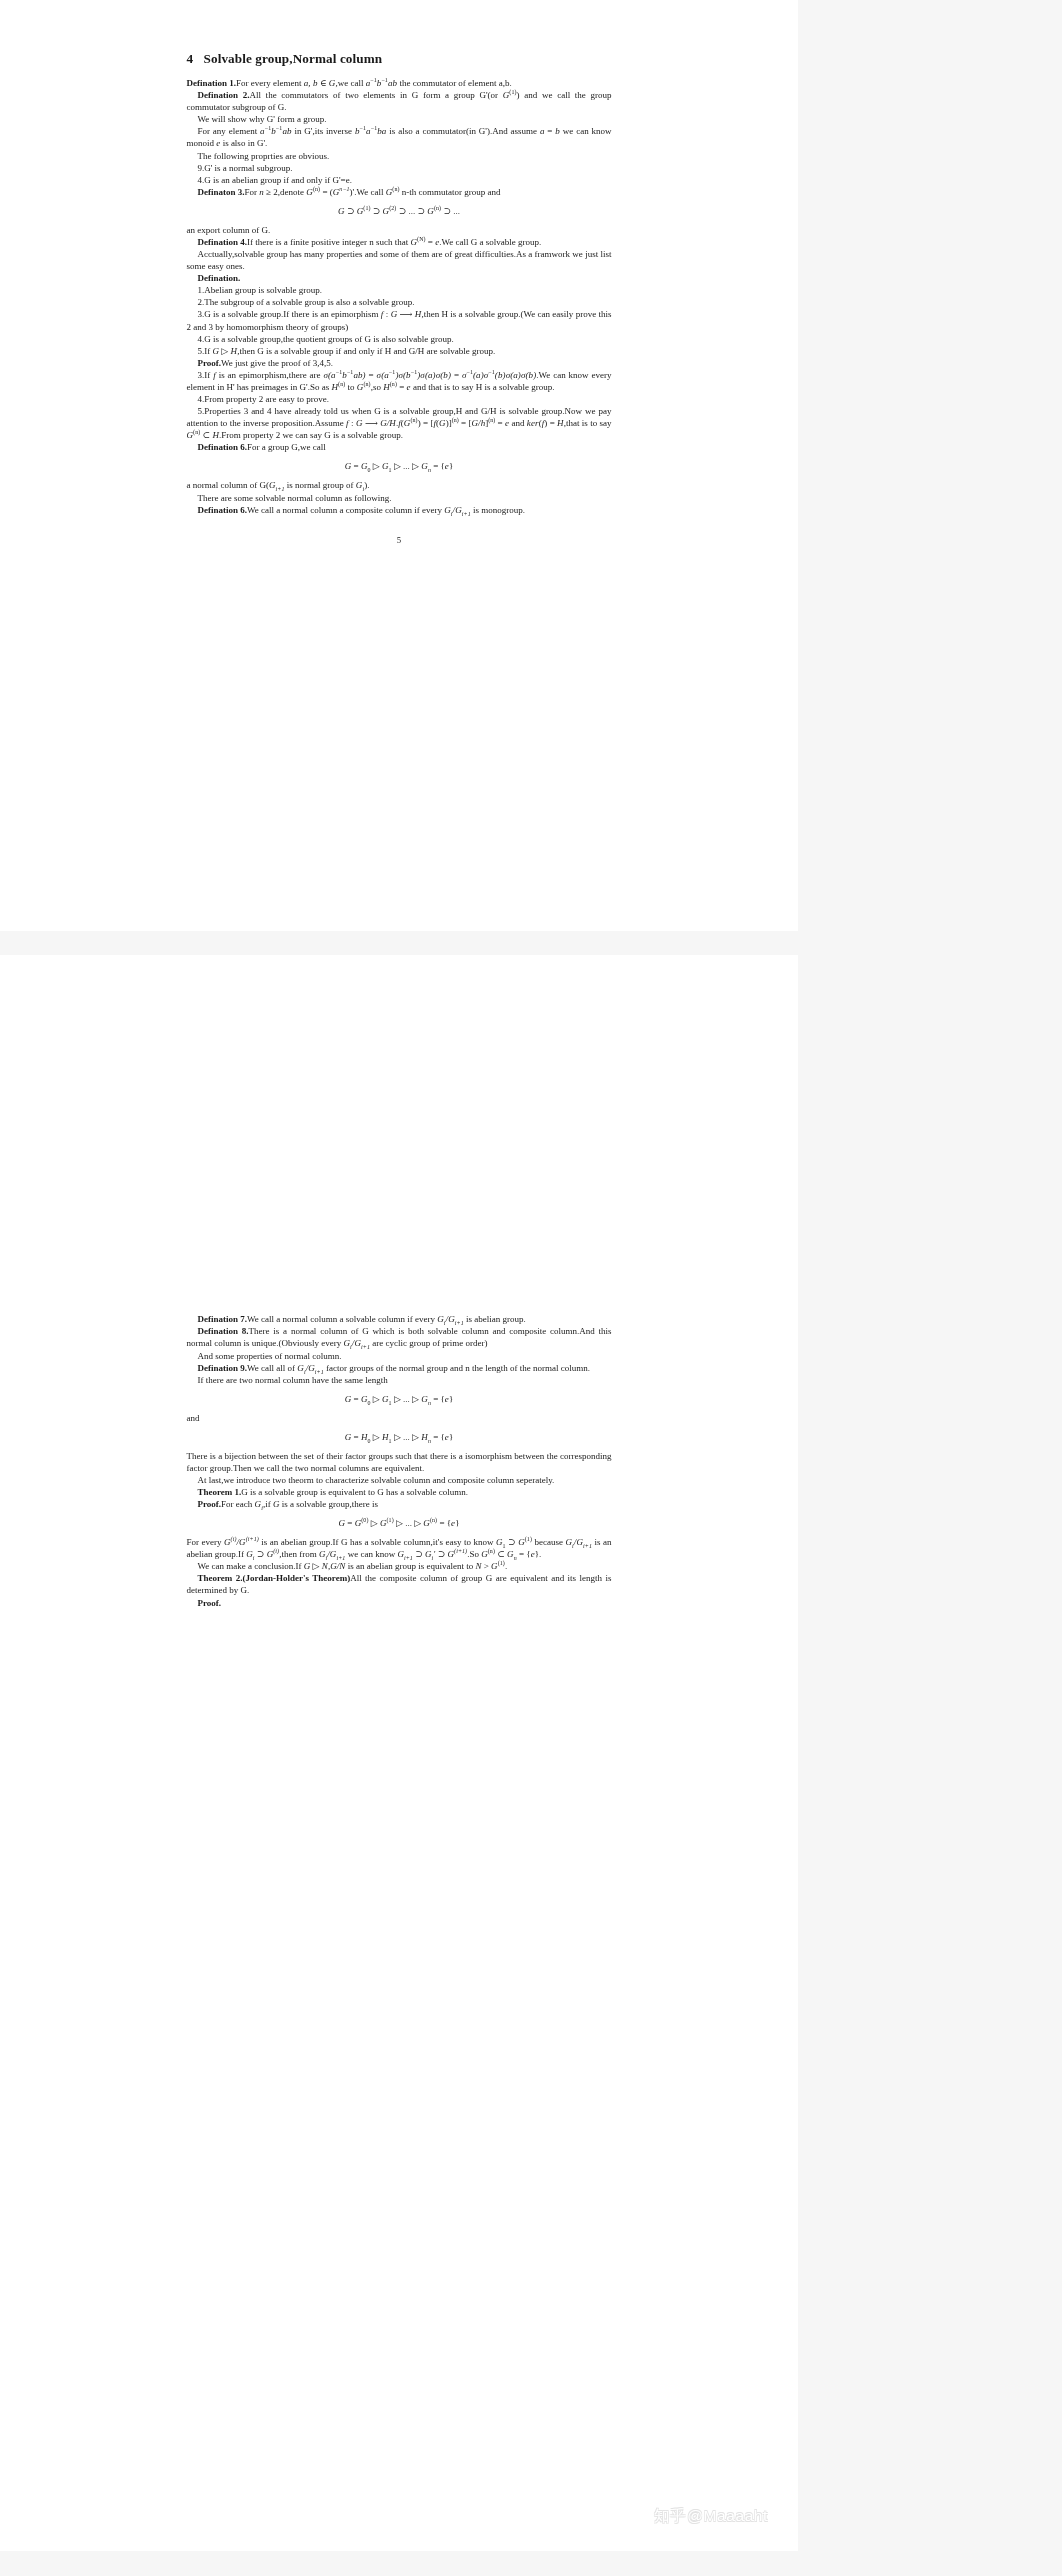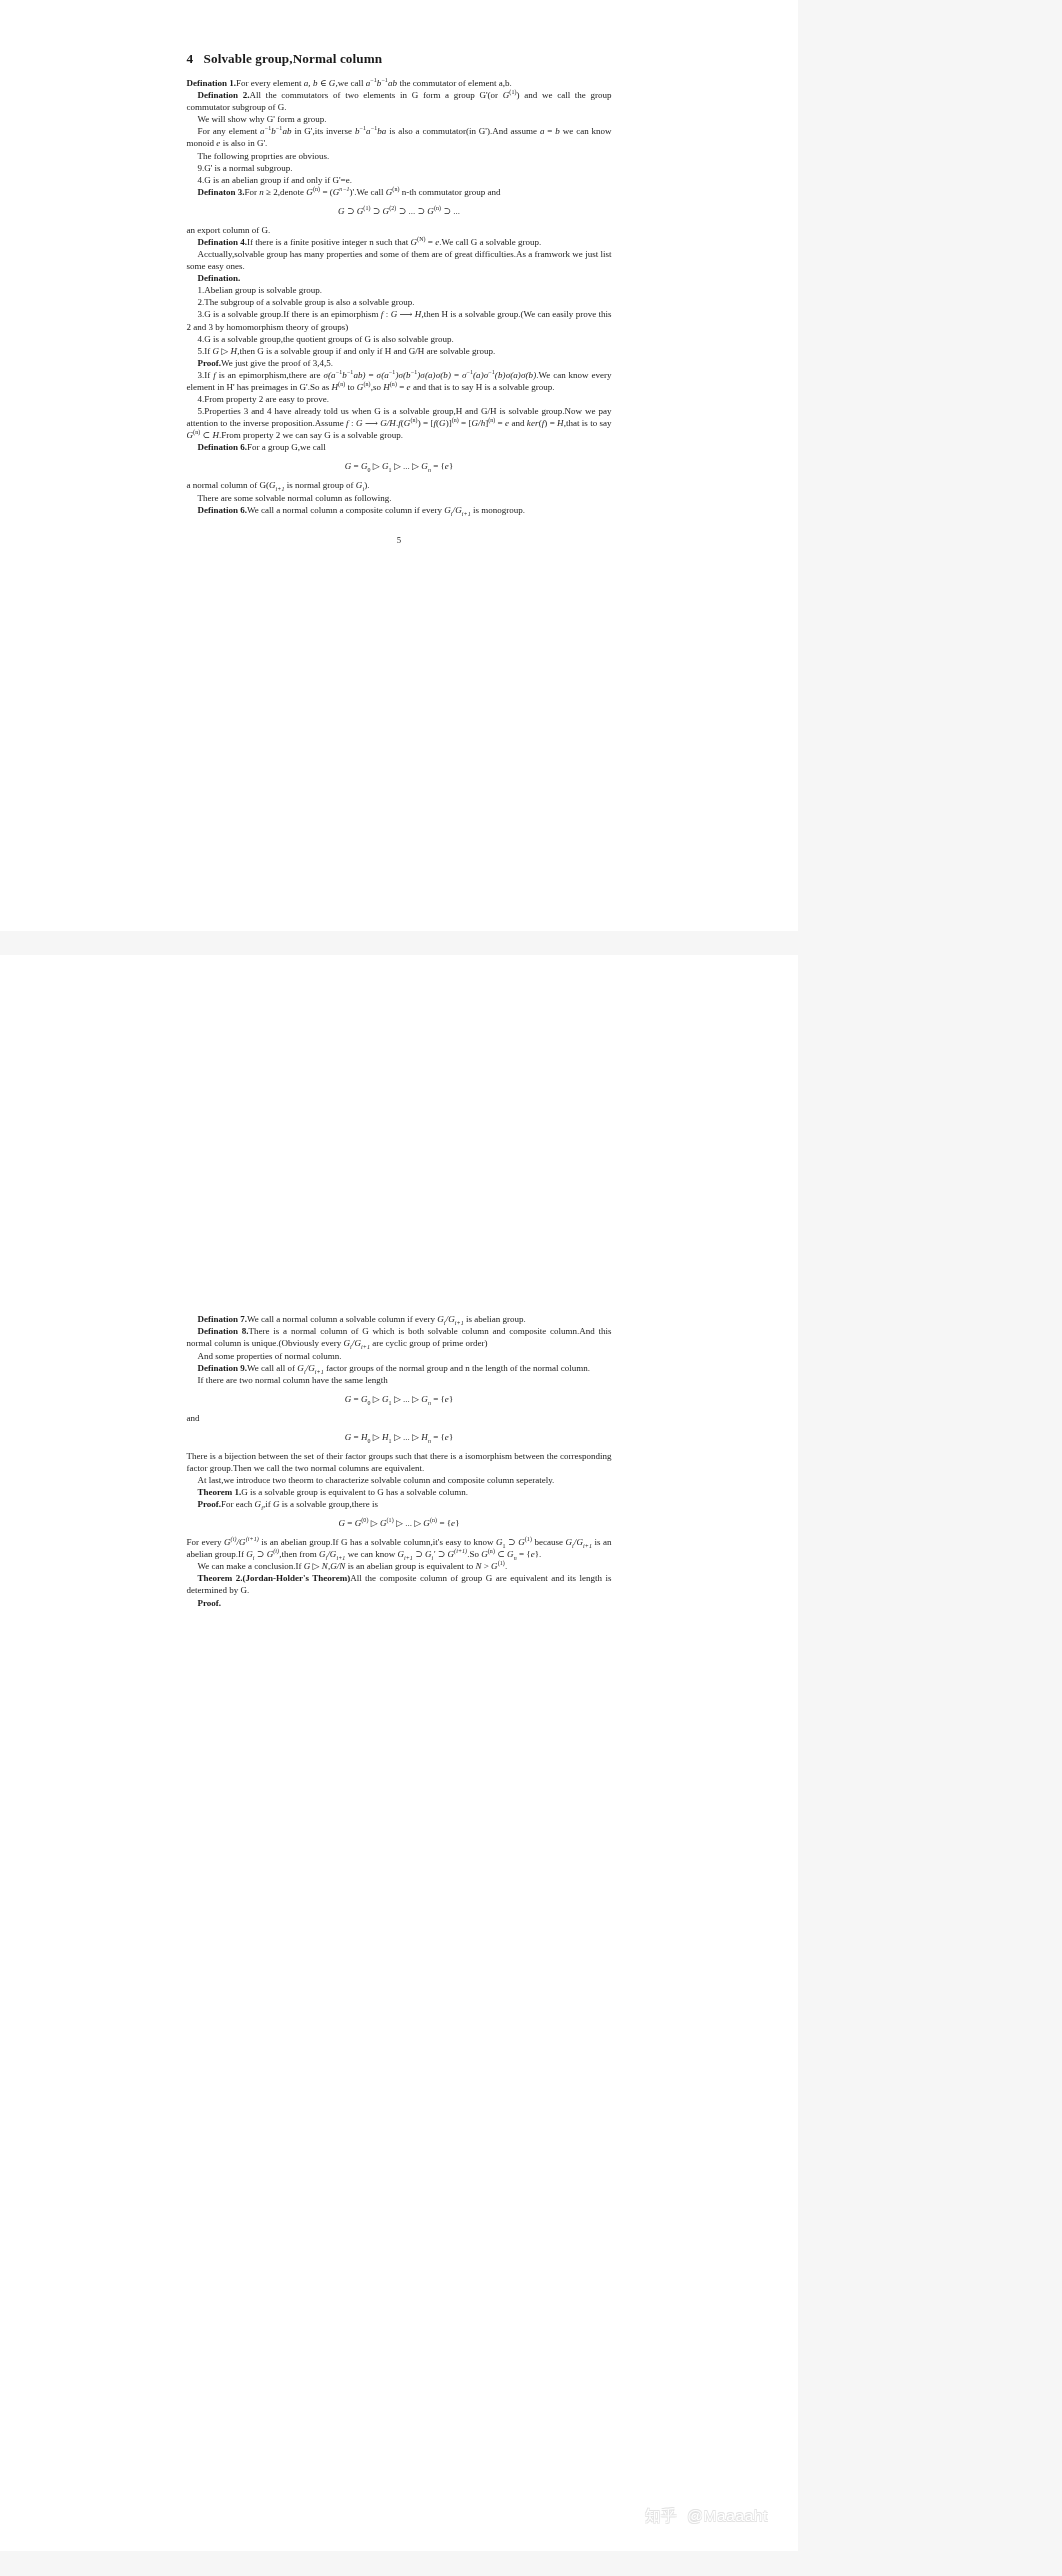--- a/index.html
+++ b/index.html
@@ -118,21 +118,21 @@
     text-shadow:
        0.6px  0.6px 0 #e3e3e3,
       -0.6px  0.6px 0 #e3e3e3,
        0.6px -0.6px 0 #e3e3e3,
       -0.6px -0.6px 0 #e3e3e3;
     letter-spacing: 0.6px;
     white-space: nowrap;
     user-select: none;
   }
   .watermark .zh {
-    margin-right: 10px;
+    margin-right: 1px;
   }
 </style>
 </head>
 <body>
 
 <div class="doc-root">
 
   <div class="sheet-wrap">
     <div class="sheet-inner" style="padding: 10.3px 0 23px 0; min-height: 931px;">
 

